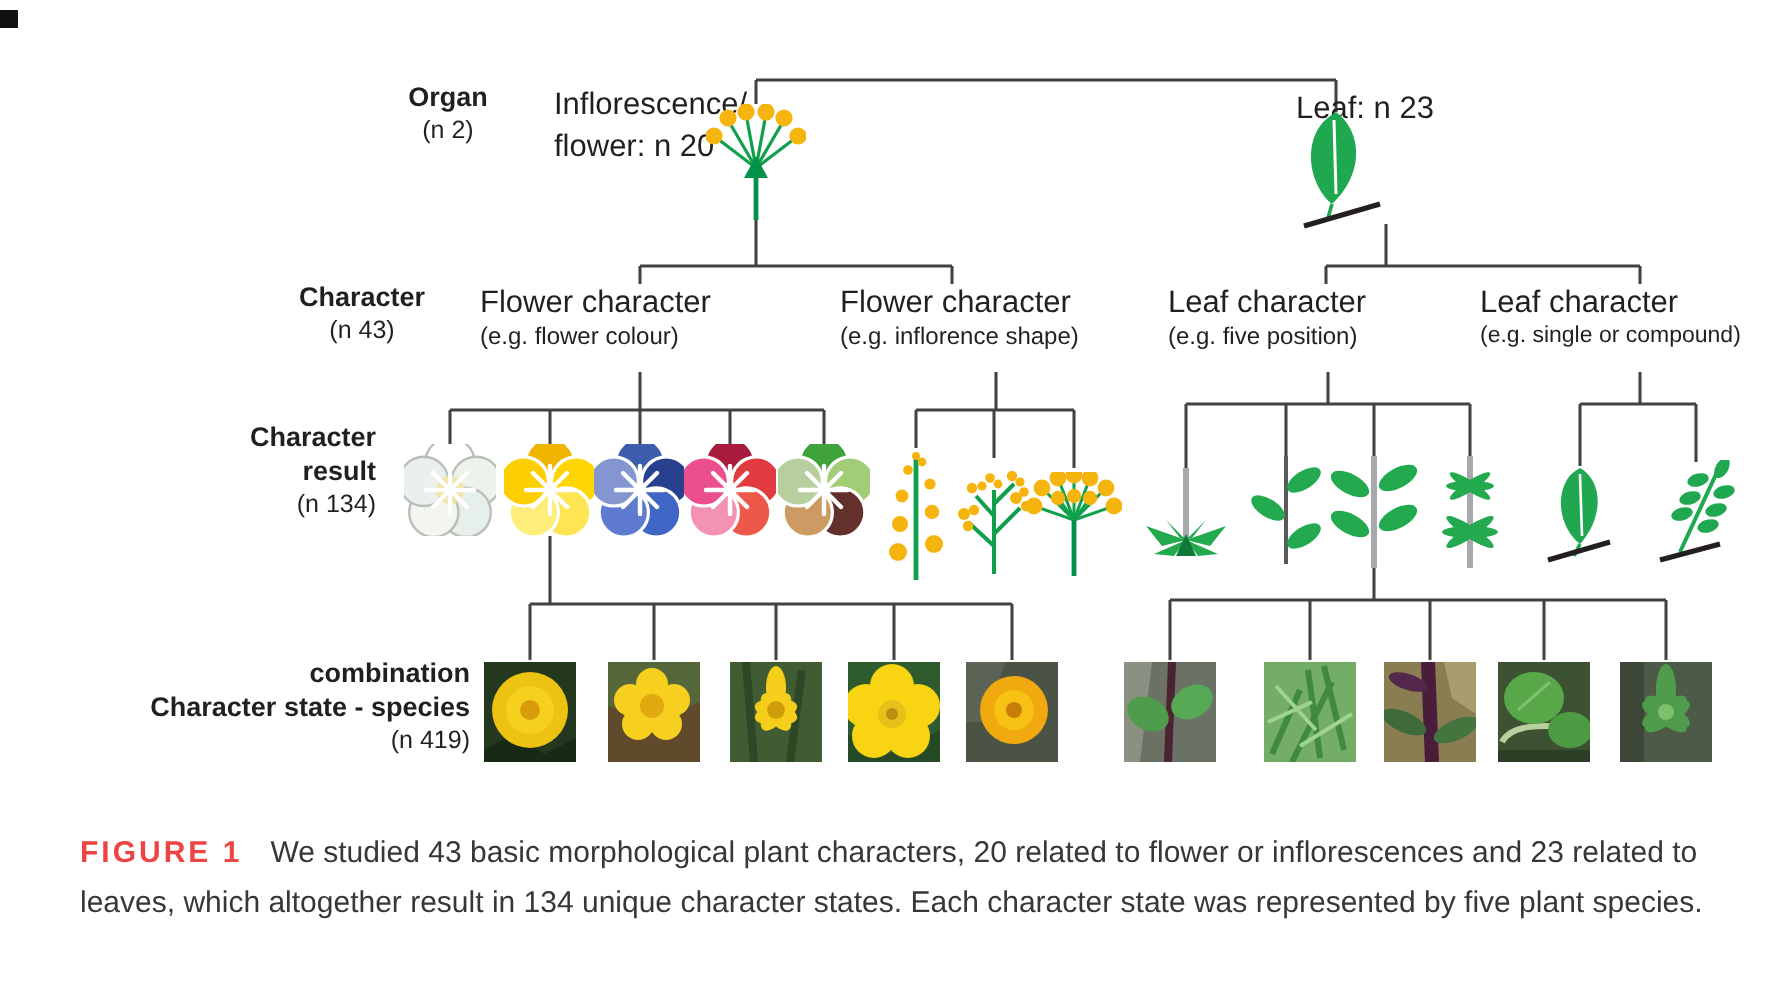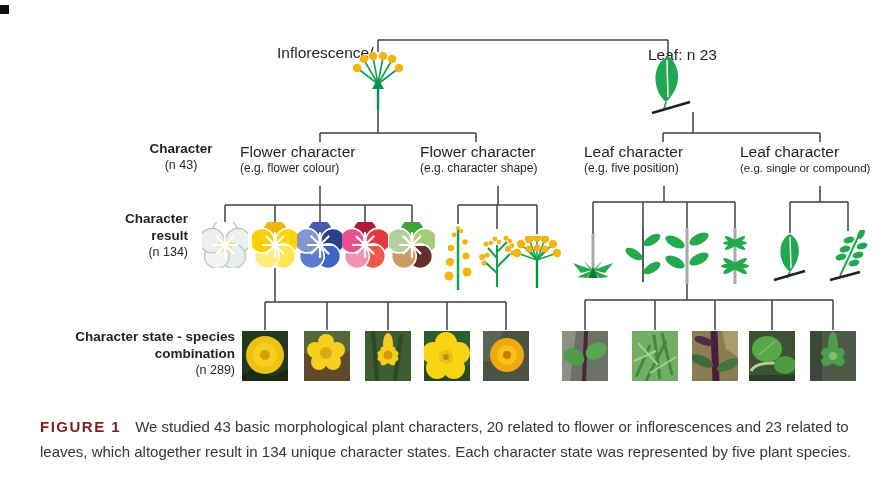--- a/index.html
+++ b/index.html
@@ -13,21 +13,21 @@
   .ctr{text-align:center;}
   .rgt{text-align:right;}
   .organ-txt{font-size:15.5px;line-height:21px;}
   .node{text-align:left;}
   .node-title{font-size:15.5px;line-height:19px;}
   .node-sub{font-size:12px;line-height:14px;}
   .node4 .node-sub{font-size:11.5px;}
   .photo{width:46px;height:50px;overflow:hidden;}
   .caption{position:absolute;left:40px;top:414px;width:818px;margin:0;
     font-size:15px;line-height:25px;color:#373737;}
-  .cap-tag{font-weight:bold;letter-spacing:1.5px;margin-right:14px;color:#7f1d1d;}
+  .cap-tag{font-weight:bold;letter-spacing:1.5px;margin-right:14px;color:#ef4444;}
   .marker{position:absolute;left:0;top:5px;width:9px;height:9px;background:#111;}
 </style>
 </head>
 <body>
 
 <div class="canvas">
 
   <div class="marker"></div>
 
   <svg class="abs" style="left:0;top:0" width="894" height="502" viewBox="0 0 894 502">
@@ -38,37 +38,42 @@
       <path d="M320,186 V205 M498,186 V205 M664,186 V202 M820,186 V202"></path>
       <path d="M225,205 H412 M225,205 V223 M275,205 V223 M320,205 V223 M365,205 V223 M412,205 V223"></path>
       <path d="M458,205 H537 M458,205 V224 M497,205 V229 M537,205 V234"></path>
       <path d="M593,202 H735 M593,202 V235 M643,202 V229 M687,202 V229 M735,202 V229"></path>
       <path d="M790,202 H848 M790,202 V233 M848,202 V231"></path>
       <path d="M275,268 V302 M265,302 H506 M265,302 V330 M327,302 V330 M388,302 V330 M447,302 V330 M506,302 V330"></path>
       <path d="M687,283 V300 M585,300 H833 M585,300 V330 M655,300 V330 M715,300 V330 M772,300 V330 M833,300 V330"></path>
     </g>
   </svg>
 
+  <div class="abs rowlab ctr" style="left:184px;top:40px;width:80px">
+    <div class="b">Organ</div>
+    <div class="count">(n 2)</div>
+  </div>
   <div class="abs rowlab ctr" style="left:131px;top:140px;width:100px">
     <div class="b">Character</div>
     <div class="count">(n 43)</div>
   </div>
   <div class="abs rowlab rgt" style="left:88px;top:210px;width:100px">
     <div class="b">Character</div>
     <div class="b">result</div>
     <div class="count">(n 134)</div>
   </div>
   <div class="abs rowlab rgt" style="left:25px;top:328px;width:210px">
+    <div class="b">combination</div>
     <div class="b">Character state - species</div>
-    <div class="b">combination</div>
-    <div class="count">(n 289)</div>
+    <div class="count">(n 419)</div>
   </div>
 
   <div class="abs organ-txt" style="left:277px;top:42px;width:100px">
     <div>Inflorescence/</div>
+    <div>flower: n 20</div>
   </div>
   <div class="abs" style="left:353px;top:52px">
     <svg width="50" height="58" viewBox="0 0 50 58">
       <g stroke="#0fa04c" stroke-width="1.6">
         <line x1="25" y1="32" x2="4" y2="16"></line>
           <line x1="25" y1="32" x2="11" y2="8"></line>
         <line x1="25" y1="32" x2="20" y2="5"></line>
           <line x1="25" y1="32" x2="30" y2="5"></line>
         <line x1="25" y1="32" x2="39" y2="8"></line>
           <line x1="25" y1="32" x2="46" y2="16"></line>
@@ -95,21 +100,21 @@
       <line x1="8" y1="59" x2="46" y2="48" stroke="#231f20" stroke-width="2.6"></line>
     </svg>
   </div>
 
   <div class="abs node" style="left:240px;top:142px;width:160px">
     <div class="node-title">Flower character</div>
     <div class="node-sub">(e.g. flower colour)</div>
   </div>
   <div class="abs node" style="left:420px;top:142px;width:160px">
     <div class="node-title">Flower character</div>
-    <div class="node-sub">(e.g. character shape)</div>
+    <div class="node-sub">(e.g. inflorence shape)</div>
   </div>
   <div class="abs node" style="left:584px;top:142px;width:160px">
     <div class="node-title">Leaf character</div>
     <div class="node-sub">(e.g. five position)</div>
   </div>
   <div class="abs node node4" style="left:740px;top:142px;width:160px">
     <div class="node-title">Leaf character</div>
     <div class="node-sub">(e.g. single or compound)</div>
   </div>
 

